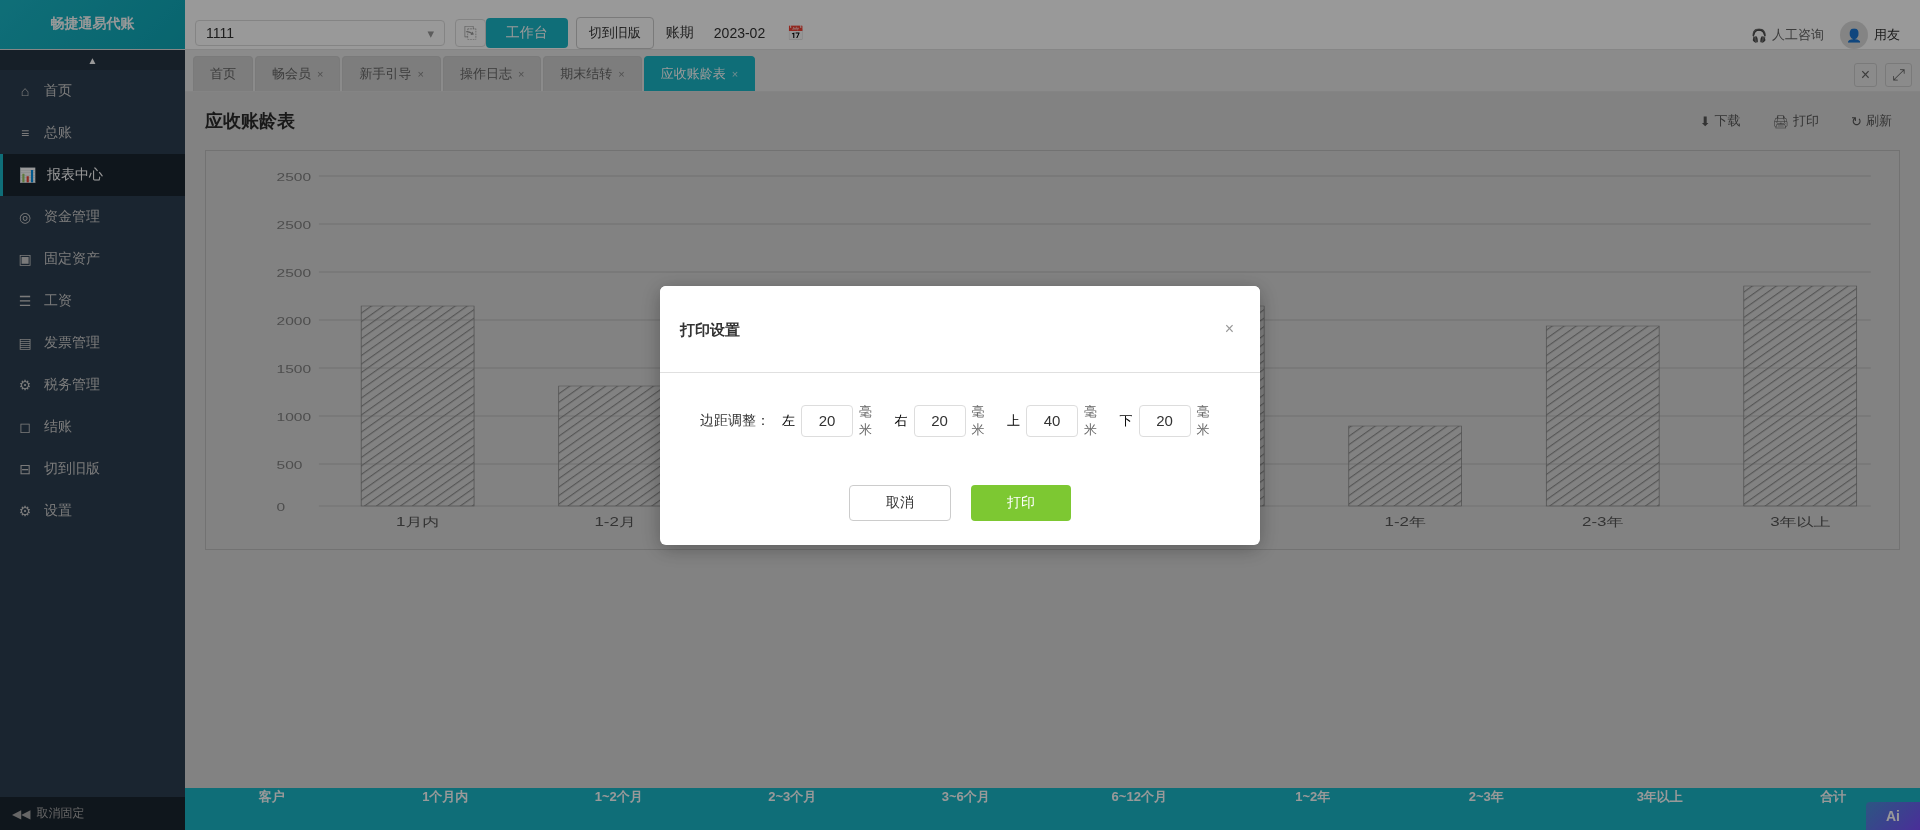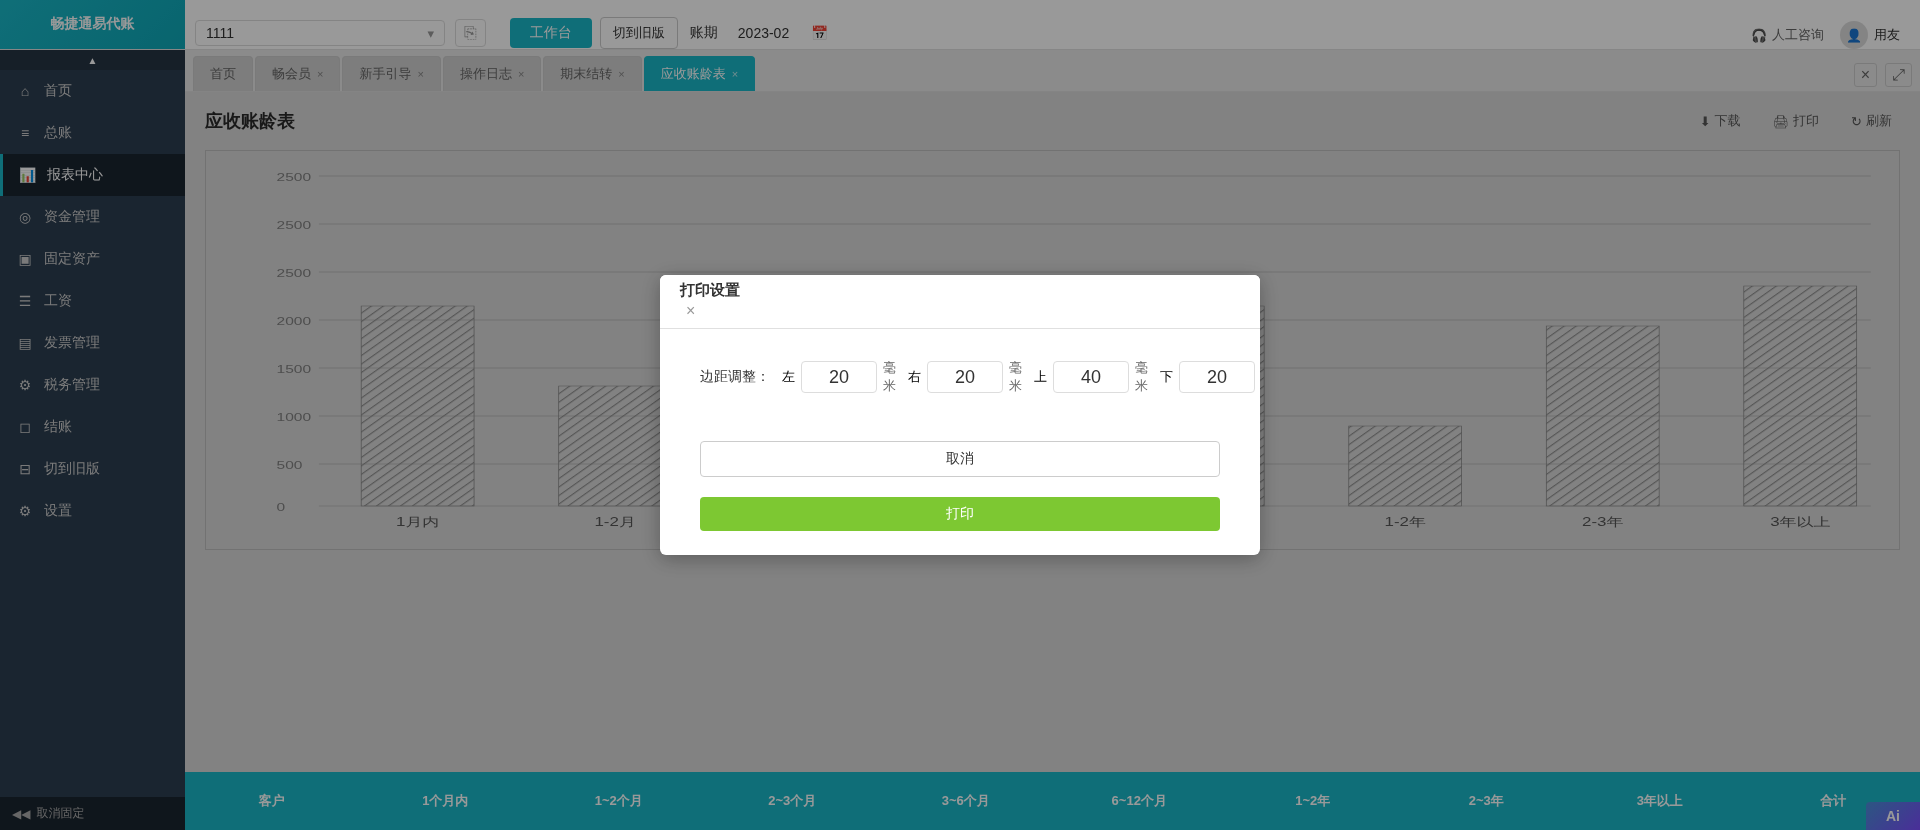--- a/index.html
+++ b/index.html
@@ -57,21 +57,21 @@
     .copy-icon {
       margin-left: 10px;
       color: #999;
       font-size: 16px;
       cursor: pointer;
       padding: 4px 8px;
       border: 1px solid #ddd;
       border-radius: 4px;
     }
     .workbench-btn {
-      margin-left: 24px;
+      margin-left: 0;
       background: #1ab8c8;
       color: #fff;
       border: none;
       border-radius: 4px;
       padding: 6px 20px;
       cursor: pointer;
       font-size: 14px;
     }
     .switch-old-btn {
       margin-left: 8px;
@@ -298,24 +298,23 @@
       width: 100%;
       height: 380px;
     }
 
     
     .table-header-bar {
       position: absolute;
       bottom: 0;
       left: 0;
       right: 0;
-      height: 58px;
+      height: 42px;
       background: #1ab8c8;
       display: flex;
-      align-items: center;
     }
     .table-header-cell {
       flex: 1;
       text-align: center;
       color: #fff;
       font-size: 13px;
       font-weight: bold;
       padding: 0 8px;
     }
 
@@ -330,27 +329,26 @@
       z-index: 1000;
     }
     .modal {
       background: #fff;
       border-radius: 6px;
       width: 600px;
       box-shadow: 0 4px 20px rgba(0,0,0,0.3);
       overflow: hidden;
     }
     .modal-header {
-      padding: 6px 20px;
+      padding: 32px 20px;
       border-bottom: 1px solid #e0e0e0;
       display: flex;
-      align-items: flex-start;
+      align-items: flex-end;
       justify-content: space-between;
       background: #fff;
-      flex-direction: column;
     }
     .modal-title {
       font-size: 15px;
       font-weight: bold;
       color: #333;
     }
     .modal-close {
       color: #999;
       cursor: pointer;
       font-size: 16px;
@@ -368,39 +366,38 @@
       font-size: 14px;
       color: #333;
       white-space: nowrap;
     }
     .margin-group {
       display: flex;
       align-items: center;
       gap: 6px;
     }
     .margin-input {
-      width: 76px;
+      width: 52px;
       height: 32px;
       border: 1px solid #ddd;
       border-radius: 4px;
       text-align: center;
-      font-size: 18px;
+      font-size: 15px;
       color: #333;
       outline: none;
     }
     .margin-unit {
       font-size: 13px;
       color: #666;
     }
     .modal-footer {
       padding: 16px 40px 24px;
       display: flex;
       justify-content: center;
       gap: 20px;
-      flex-direction: column;
     }
     .btn-cancel {
       padding: 8px 36px;
       border: 1px solid #ccc;
       border-radius: 4px;
       background: #fff;
       color: #333;
       font-size: 14px;
       cursor: pointer;
     }

